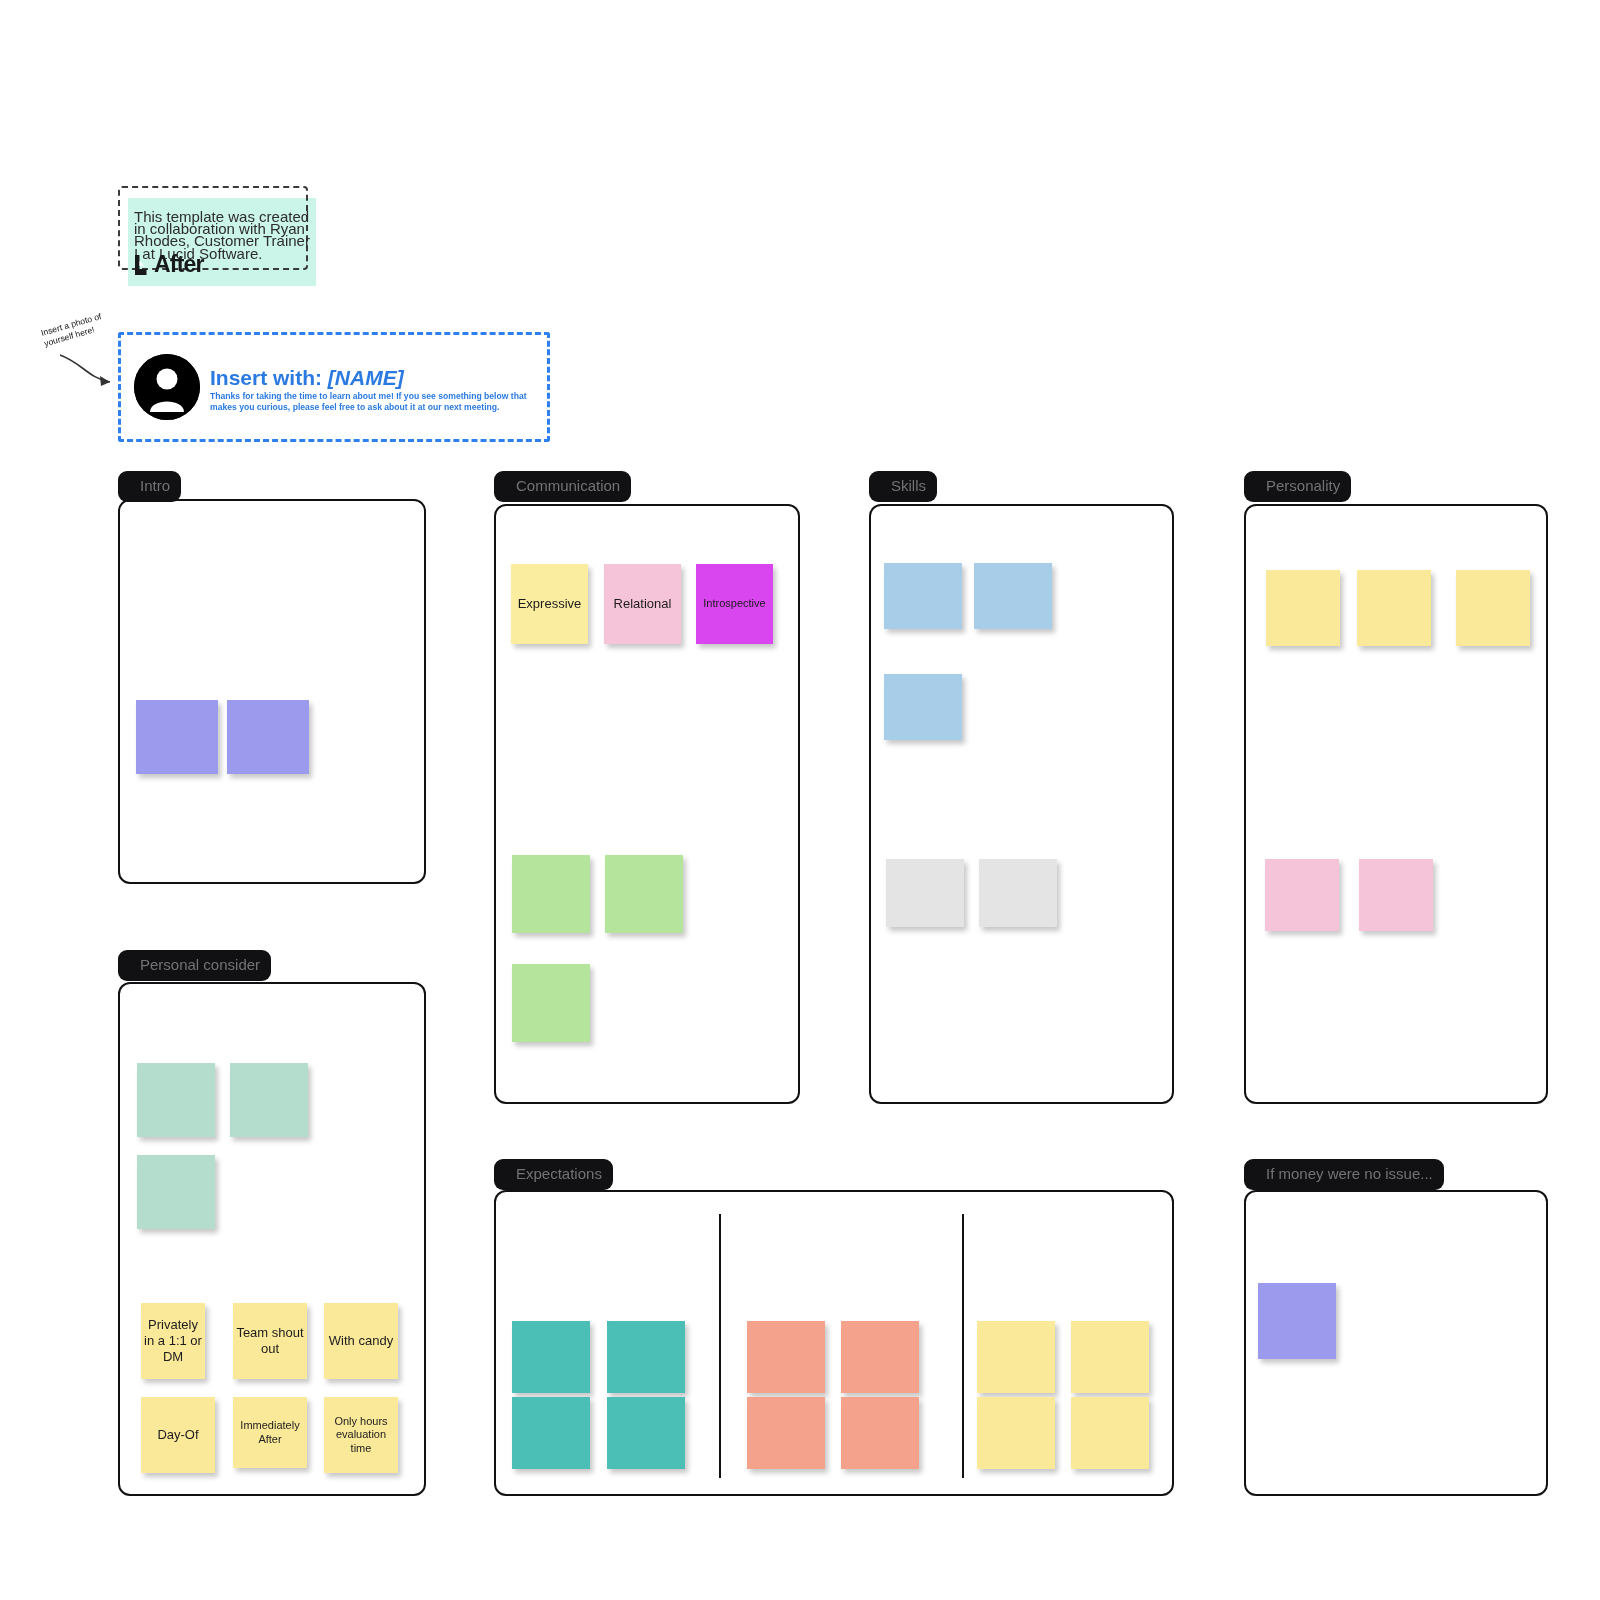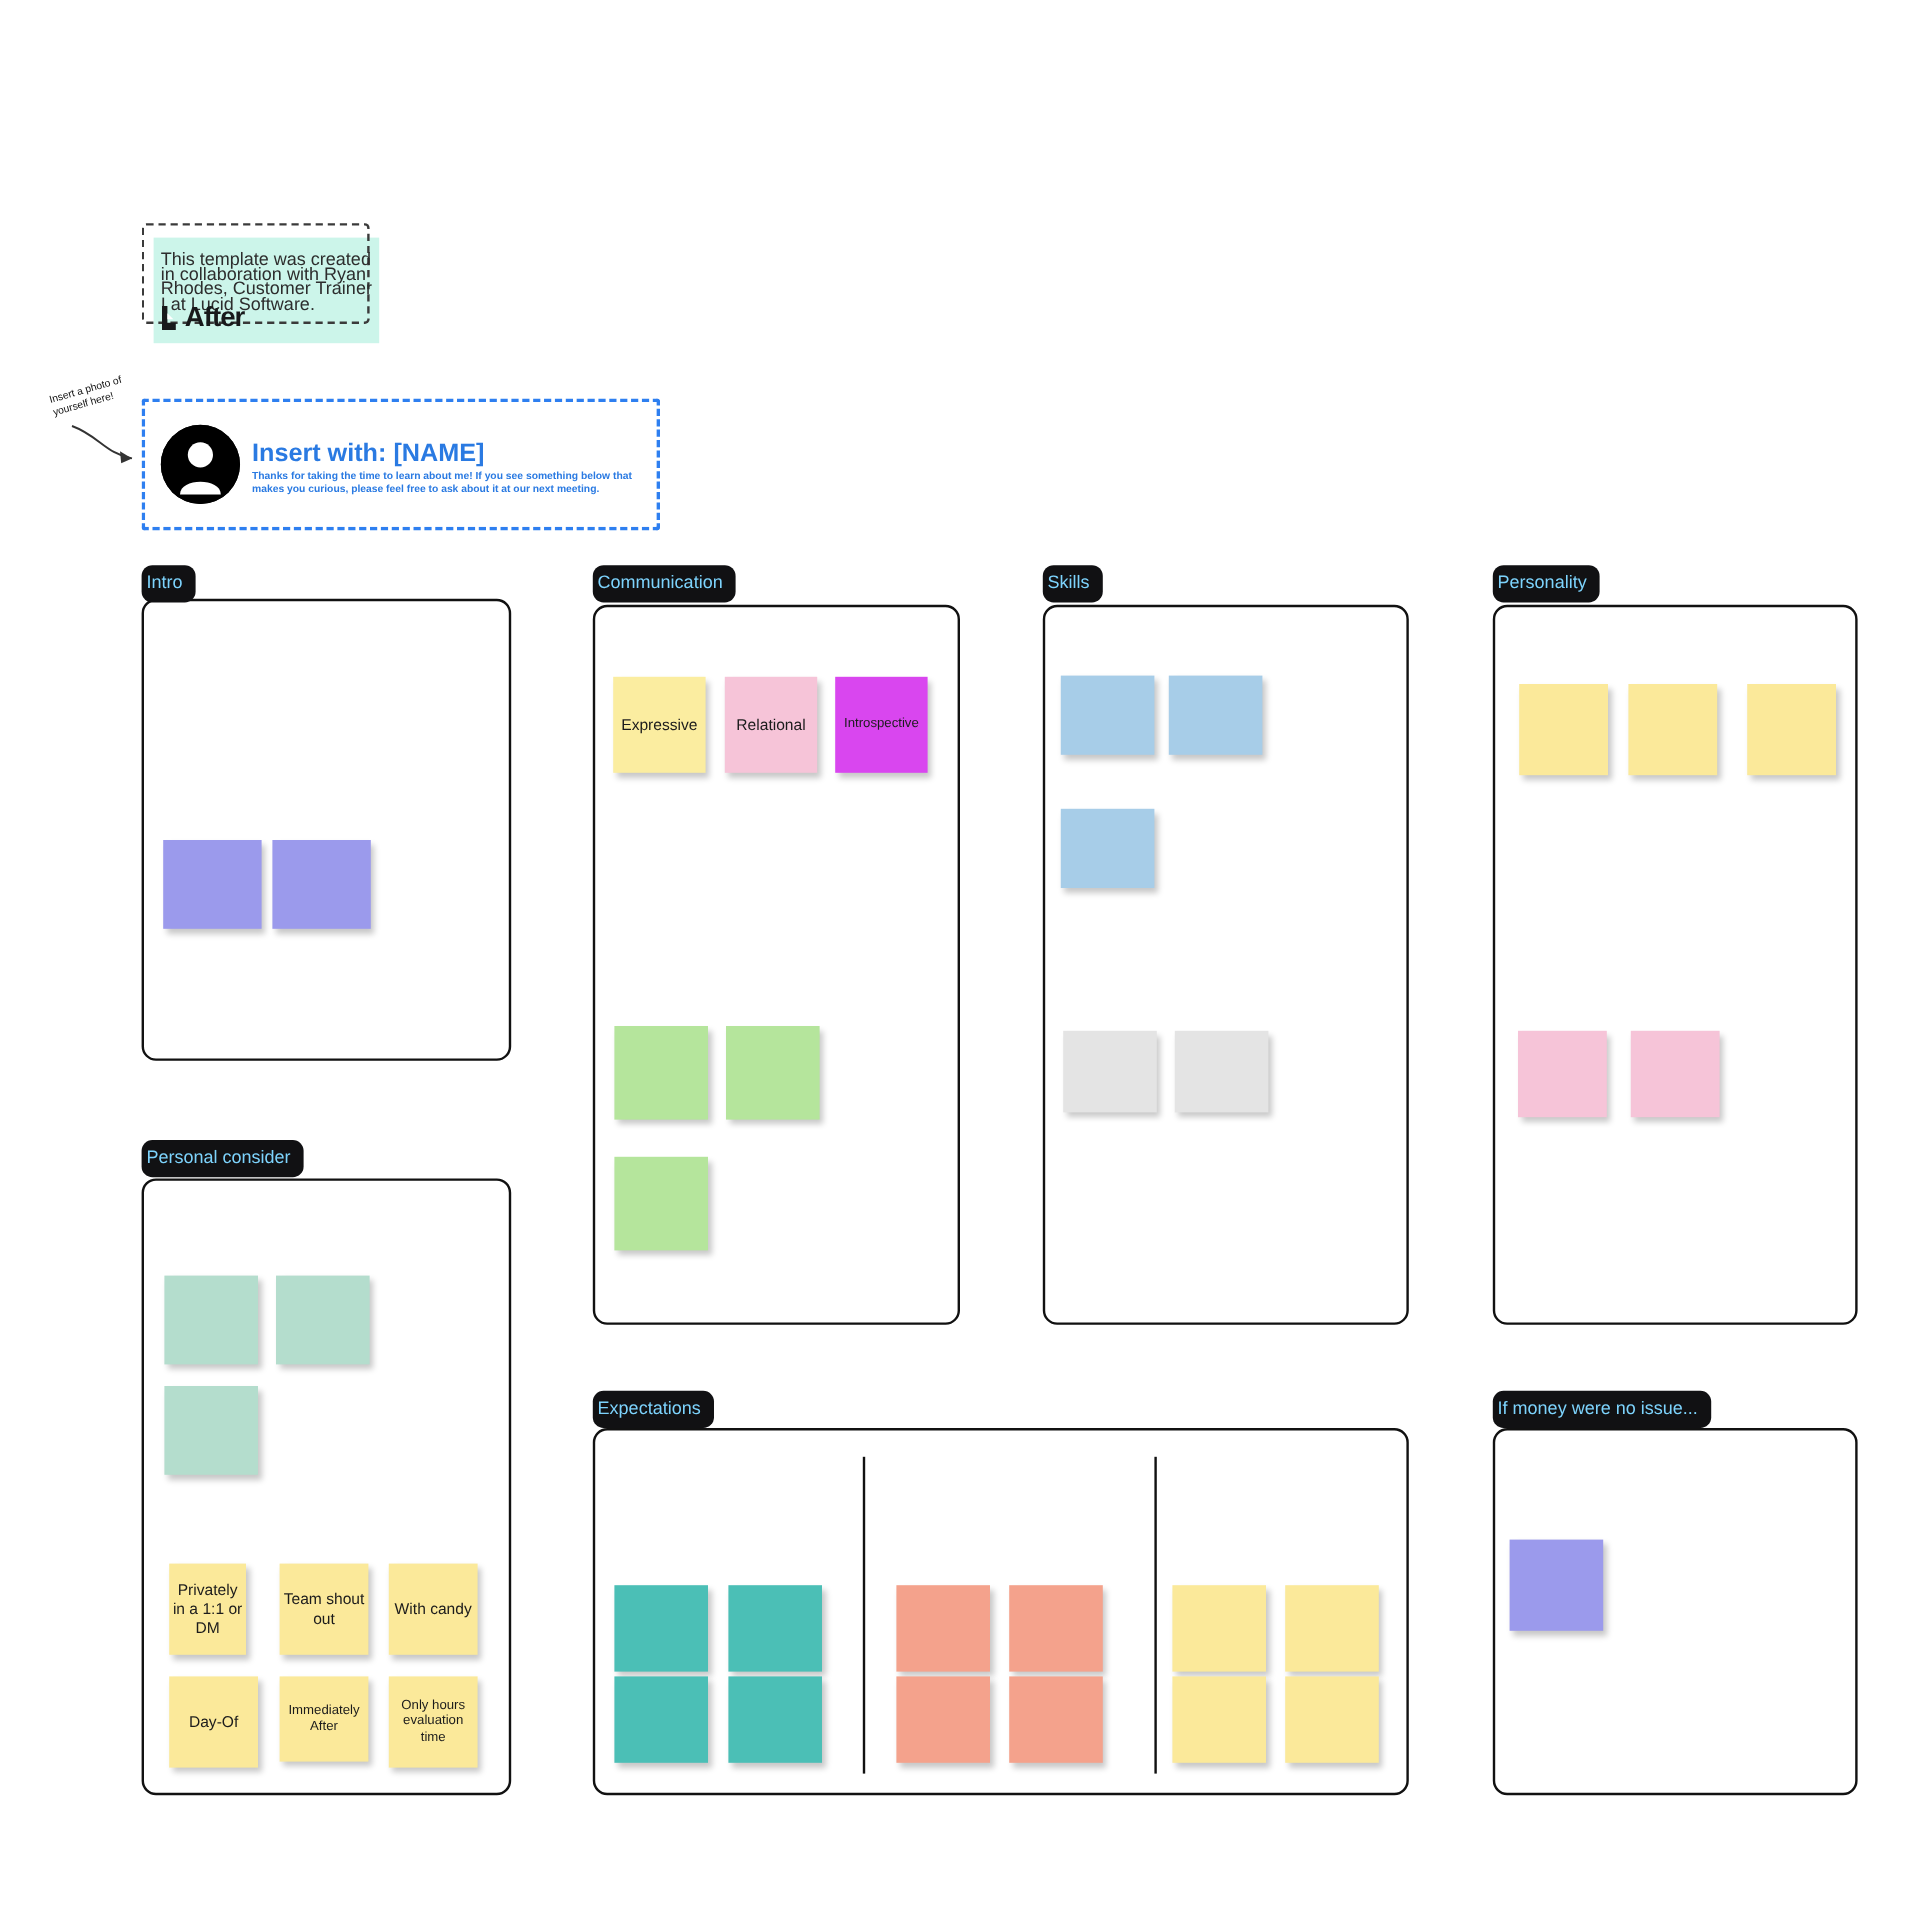--- a/index.html
+++ b/index.html
@@ -78,35 +78,35 @@
     background: #000;
     z-index: 3;
   }
   #avatar svg { display:block; }
   #header-title {
     left: 210px; top: 366px; z-index: 3;
     font-size: 21px; font-weight: bold; color: #2a7ae2;
     white-space: nowrap;
   }
   #header-title .name {
-    font-weight: bold;
+    font-style: italic; font-weight: bold;
   }
   #header-sub {
     left: 210px; top: 391px; width: 330px; z-index: 3;
     font-size: 8.6px; line-height: 11px; font-weight: bold; color: #2a7ae2;
   }
 
   
   .sec-tag {
     background: #111113;
-    color: #7dd3fc;
+    color: #737373;
     border-radius: 9px;
     font-size: 15px;
     line-height: 1;
-    padding: 7px 11px 9px 4px;
+    padding: 7px 11px 9px 22px;
     z-index: 6;
     white-space: nowrap;
     text-align: right;
   }
 
   
   .card {
     background: #fff;
     border: 2.4px solid #111;
     border-radius: 12px;

